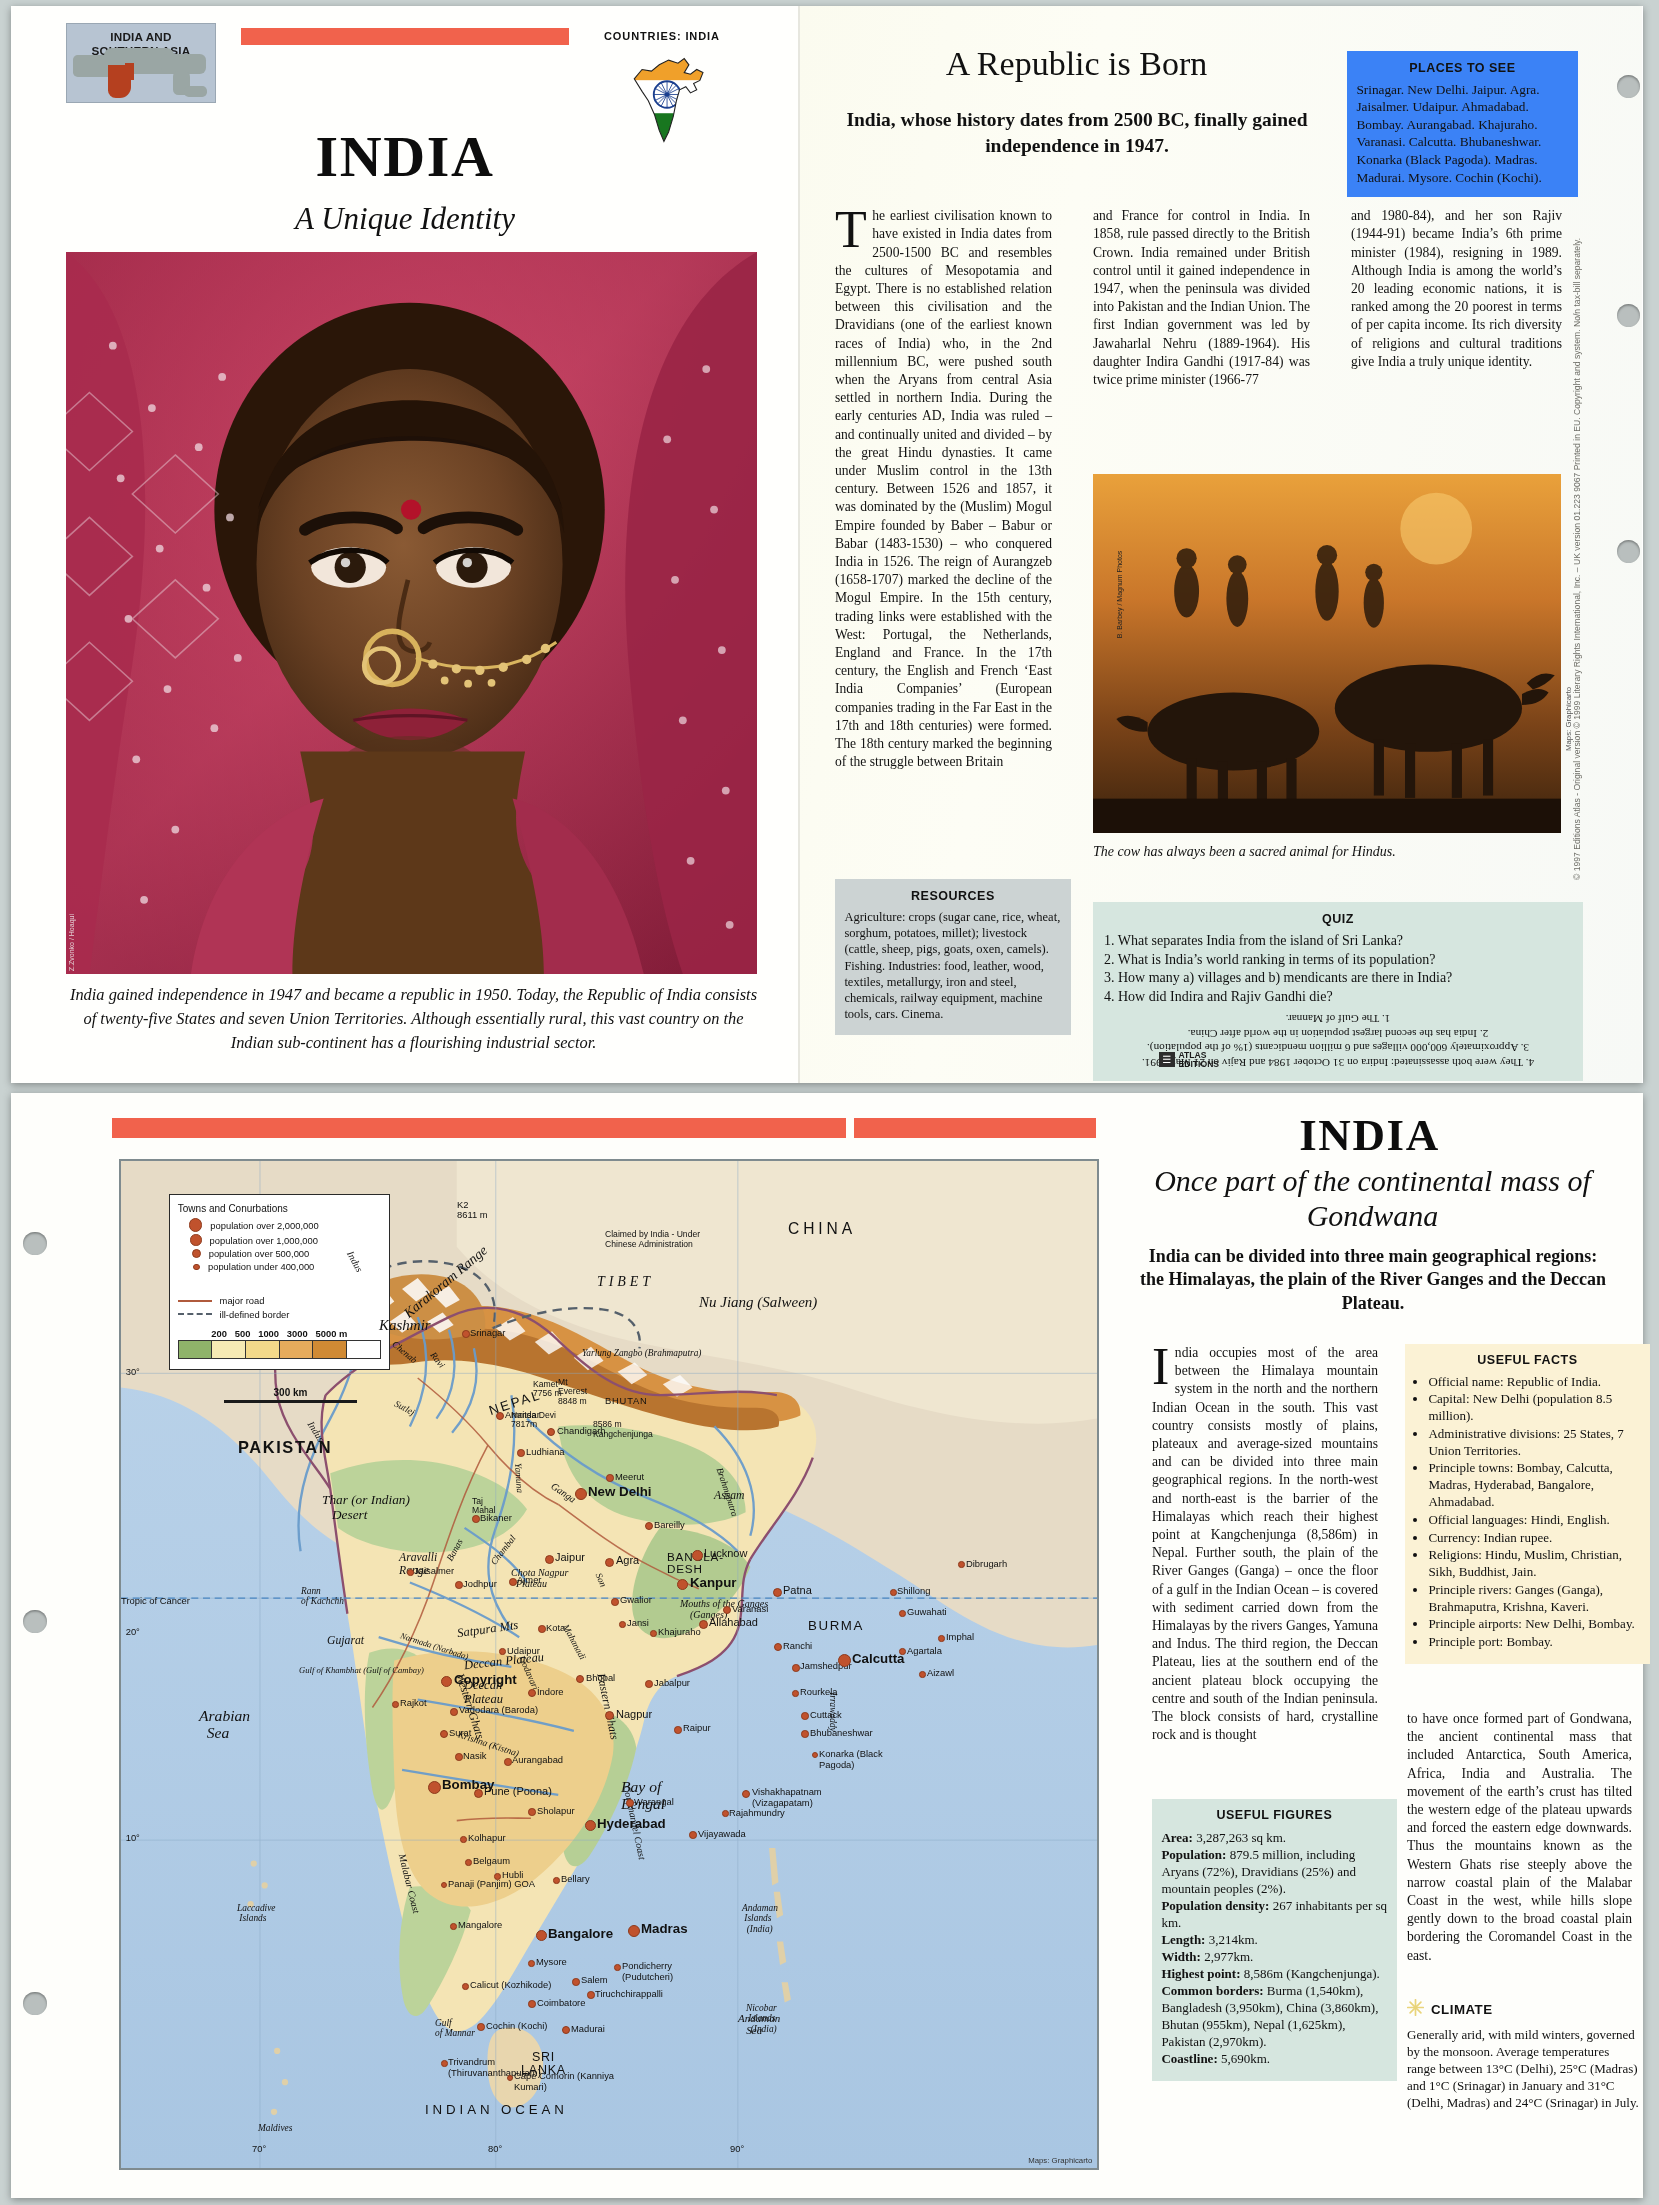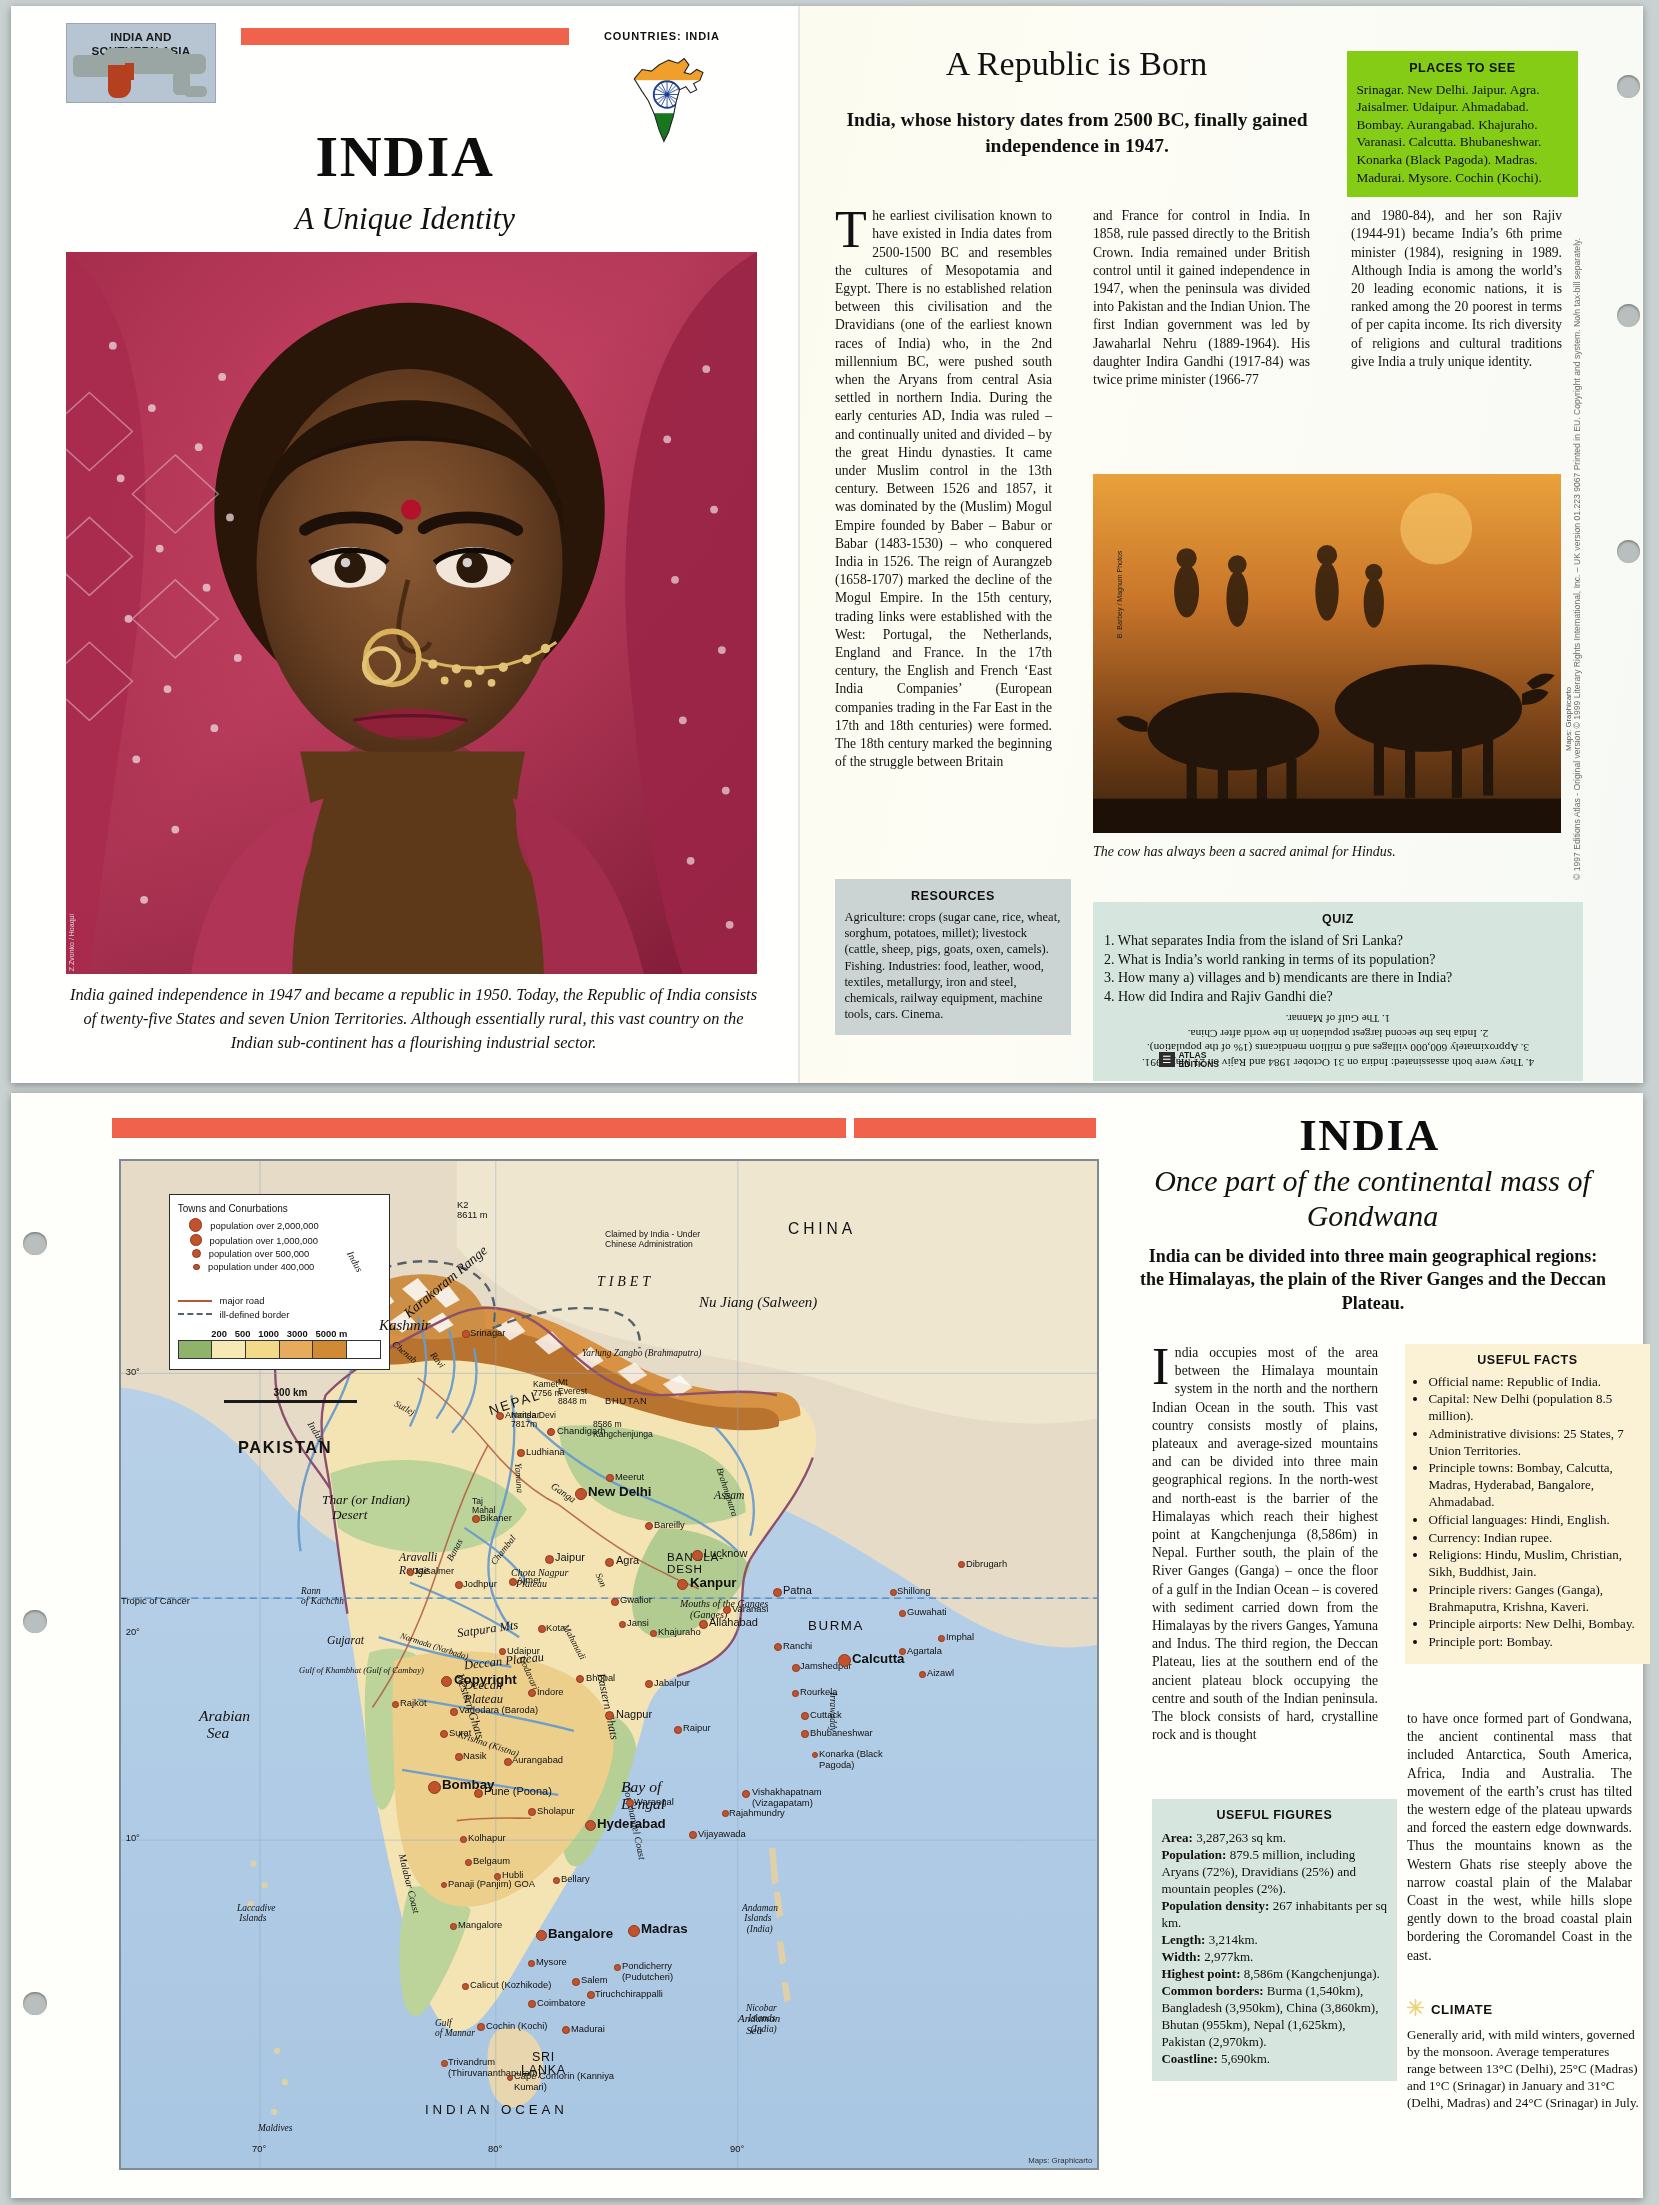--- a/index.html
+++ b/index.html
@@ -42,21 +42,21 @@
      font-family:"Liberation Sans",sans-serif;font-size:7px;color:#eee;opacity:.85;}
   .caption{position:absolute;left:55px;top:977px;width:695px;text-align:center;
      font-family:"Liberation Serif",serif;font-style:italic;font-size:16.4px;line-height:1.45;color:#111;}
 
   
   .art-title{position:absolute;left:808px;top:39px;width:515px;text-align:center;
      font-family:"Liberation Serif",serif;font-size:34px;color:#111;}
   .art-standfirst{position:absolute;left:824px;top:101px;width:484px;text-align:center;
      font-family:"Liberation Serif",serif;font-weight:bold;font-size:19.5px;line-height:1.3;color:#111;}
 
-  .places-box{position:absolute;left:1336px;top:45px;width:212px;background:#84cc16;padding:9.4px 9.4px 11px 9.4px;}
+  .places-box{position:absolute;left:1336px;top:45px;width:212px;background:#3b82f6;padding:9.4px 9.4px 11px 9.4px;}
   .box-h{font-family:"Liberation Sans",sans-serif;font-weight:bold;font-size:12.5px;text-align:center;
      letter-spacing:0.5px;color:#111;margin-bottom:6.2px;}
   .places-box .body{font-family:Liberation Serif, serif;font-size:13.3px;line-height:1.32;color:#111;}
 
   .col{position:absolute;font-family:"Liberation Serif",serif;font-size:13.6px;line-height:1.34;
      color:#111;text-align:justify;}
   .col.c1{left:824px;top:201px;width:217px;}
   .col.c2{left:1082px;top:201px;width:217px;}
   .col.c3{left:1340px;top:201px;width:211px;}
   .dropcap{float:left;font-size:52px;line-height:.78;padding:3.1px 5.5px 0 0;font-family:"Liberation Serif",serif;}

